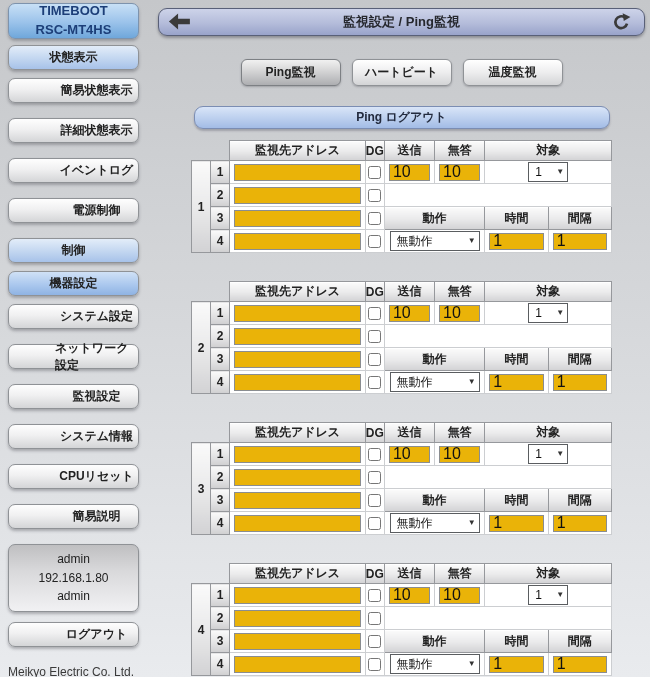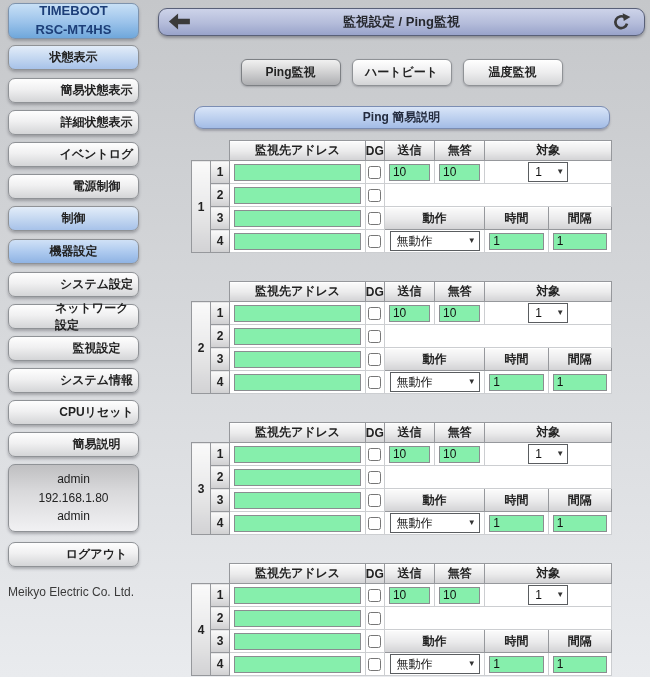--- a/index.html
+++ b/index.html
@@ -25,21 +25,21 @@
   }
   .sbtn.section {
     background:linear-gradient(180deg,#e3edf9 0%,#c2d6f0 55%,#a7c2e9 100%);
     margin:6px 0 8px;
   }
   .sbtn.section.active {
     background:linear-gradient(180deg,#d0e1f6 0%,#abc8ee 55%,#8fb3e3 100%);
   }
   .sbtn.item {
     background:linear-gradient(180deg,#fefefe 0%,#f0f0f1 45%,#d4d5d7 100%);
-    margin-bottom:7px;
+    margin-bottom:15px;
     padding-left:46px;
   }
   .account {
     box-sizing:border-box; width:100%; margin:3px 0 10px; padding:5px 0;
     border:1px solid #8f9296; border-radius:7px; text-align:center;
     background:linear-gradient(180deg,#bfbfc1 0%,#d9d9db 40%,#f1f1f3 100%);
     font-size:12px; color:#222; line-height:1.55;
     box-shadow:0 2px 3px rgba(60,60,70,.35);
   }
   .side-footer { margin-top:18px; font-size:12px; color:#3a3a3a; }
@@ -98,22 +98,22 @@
     background:linear-gradient(180deg,#fafafa 0%,#e5e5e6 55%,#cfcfd1 100%);
   }
   .gcell {
     text-align:center; font-weight:bold; border:1px solid #96989c;
     background:linear-gradient(180deg,#fafafa 0%,#e8e8e9 55%,#d2d2d4 100%);
   }
   .center { text-align:center; }
   .ti {
     display:block; box-sizing:border-box; margin:2px auto;
     width:calc(100% - 8px); height:17px;
-    border:1px solid #8a8d90; background:#86efac;
-    font-size:12px; font-family:inherit; padding:0 3px; color:#111;
+    border:1px solid #8a8d90; background:#eab308;
+    font-size:16px; font-family:inherit; padding:0 3px; color:#111;
   }
   input[type="checkbox"] { width:13px; height:13px; margin:0; vertical-align:middle; cursor:pointer; }
   .selwrap { position:relative; display:inline-block; vertical-align:middle; }
   .selwrap select {
     -webkit-appearance:none; -moz-appearance:none; appearance:none;
     box-sizing:border-box; height:20px; border:1px solid #5a5d60; border-radius:0;
     background:#fff; font-size:12px; font-family:inherit; color:#111;
     padding:0 15px 0 6px; cursor:pointer;
   }
   .selwrap .arrow {
@@ -177,21 +177,21 @@
         </svg>
       </span>
     </div>
 
     <div class="tabs">
       <div class="tab active">Ping監視</div>
       <div class="tab">ハートビート</div>
       <div class="tab">温度監視</div>
     </div>
 
-    <div class="section-bar">Ping 簡易説明</div>
+    <div class="section-bar">Ping ログアウト</div>
 
     <div id="groups">
   <table class="ping">
     <colgroup>
       <col style="width:19px">
             <col style="width:19px">
             <col style="width:135px">
             <col style="width:19px">
       <col style="width:50px">
             <col style="width:50px">

